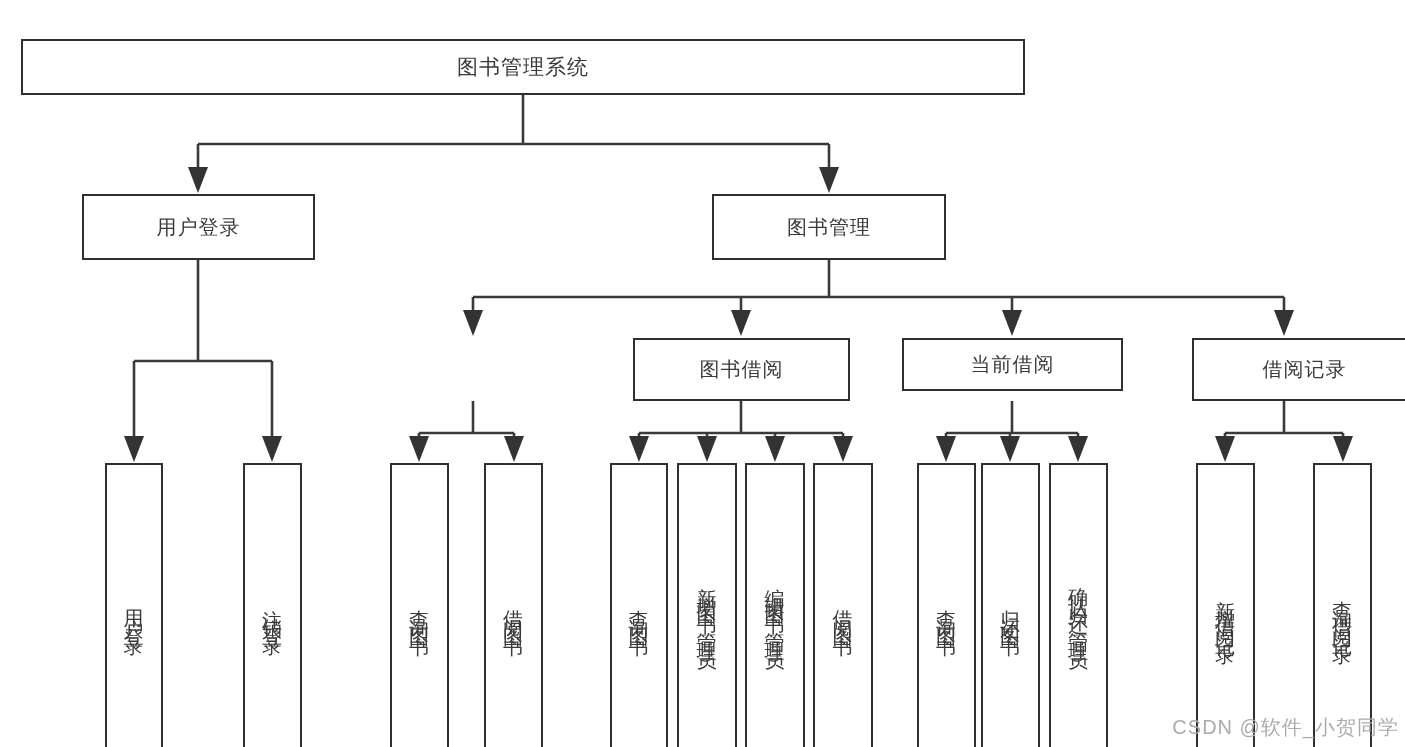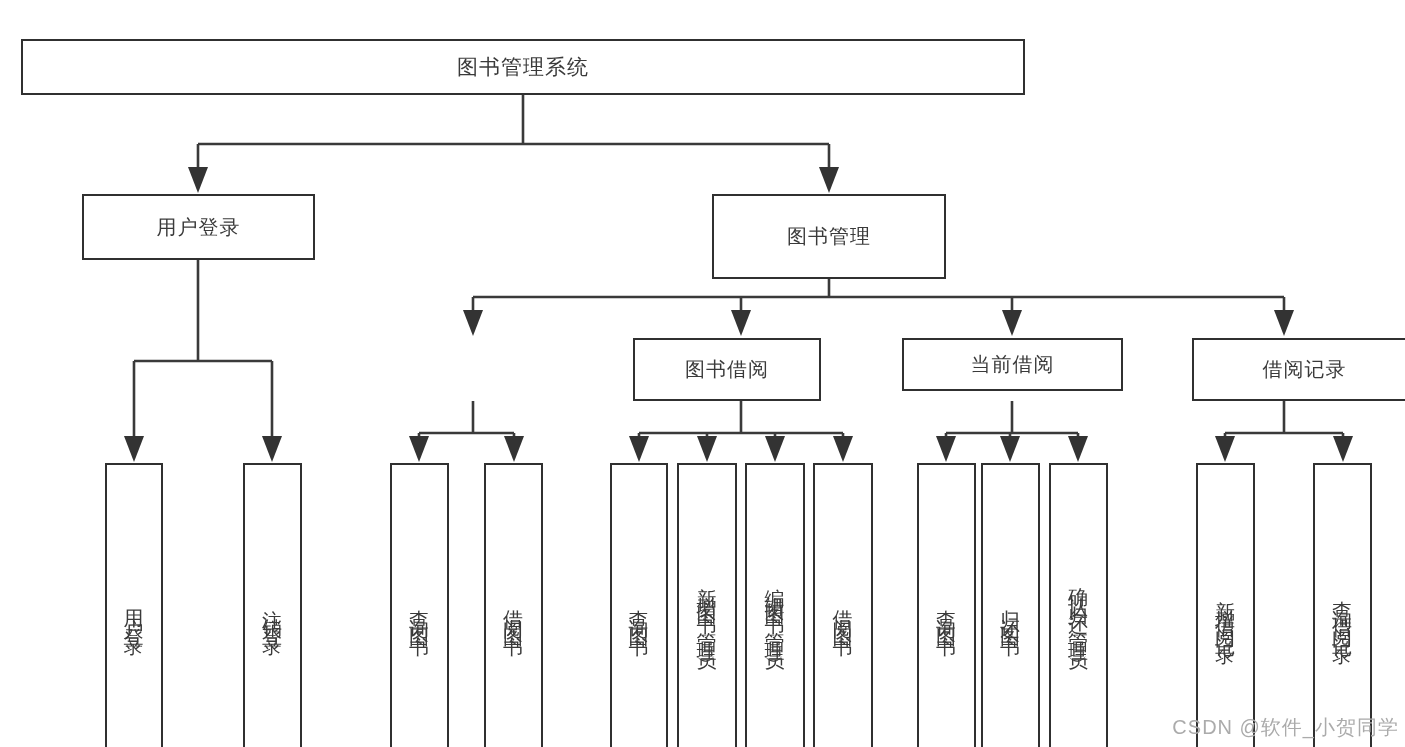--- a/index.html
+++ b/index.html
@@ -119,23 +119,23 @@
     <g>
       <path class="edge" d="M1284 375 V407 M1225 407 H1343 M1225 407 V412 M1343 407 V412"></path>
       <polygon class="arrow" points="1215,410 1235,410 1225,436"></polygon>
       <polygon class="arrow" points="1333,410 1353,410 1343,436"></polygon>
     </g>
   </svg>
 
   <div class="node h root-box" style="left:21px; top:13px; width:1004px; height:56px;">图书管理系统</div>
 
   <div class="node h" style="left:82px; top:168px; width:233px; height:66px;">用户登录</div>
-  <div class="node h" style="left:712px; top:168px; width:234px; height:85px;">图书管理</div>
+  <div class="node h" style="left:712px; top:168px; width:234px; height:66px;">图书管理</div>
 
-  <div class="node h" style="left:633px; top:312px; width:188px; height:63px;">图书借阅</div>
+  <div class="node h" style="left:633px; top:312px; width:217px; height:63px;">图书借阅</div>
   <div class="node h" style="left:902px; top:312px; width:221px; height:53px;">当前借阅</div>
   <div class="node h" style="left:1192px; top:312px; width:225px; height:63px;">借阅记录</div>
 
   <div class="node v" style="left:105px; top:437px; width:58px; height:298px;">用户登录</div>
   <div class="node v" style="left:243px; top:437px; width:59px; height:298px;">注销登录</div>
 
   <div class="node v" style="left:390px; top:437px; width:59px; height:298px;">查询图书</div>
   <div class="node v" style="left:484px; top:437px; width:59px; height:298px;">借阅图书</div>
 
   <div class="node v" style="left:610px; top:437px; width:58px; height:298px;">查询图书</div>

